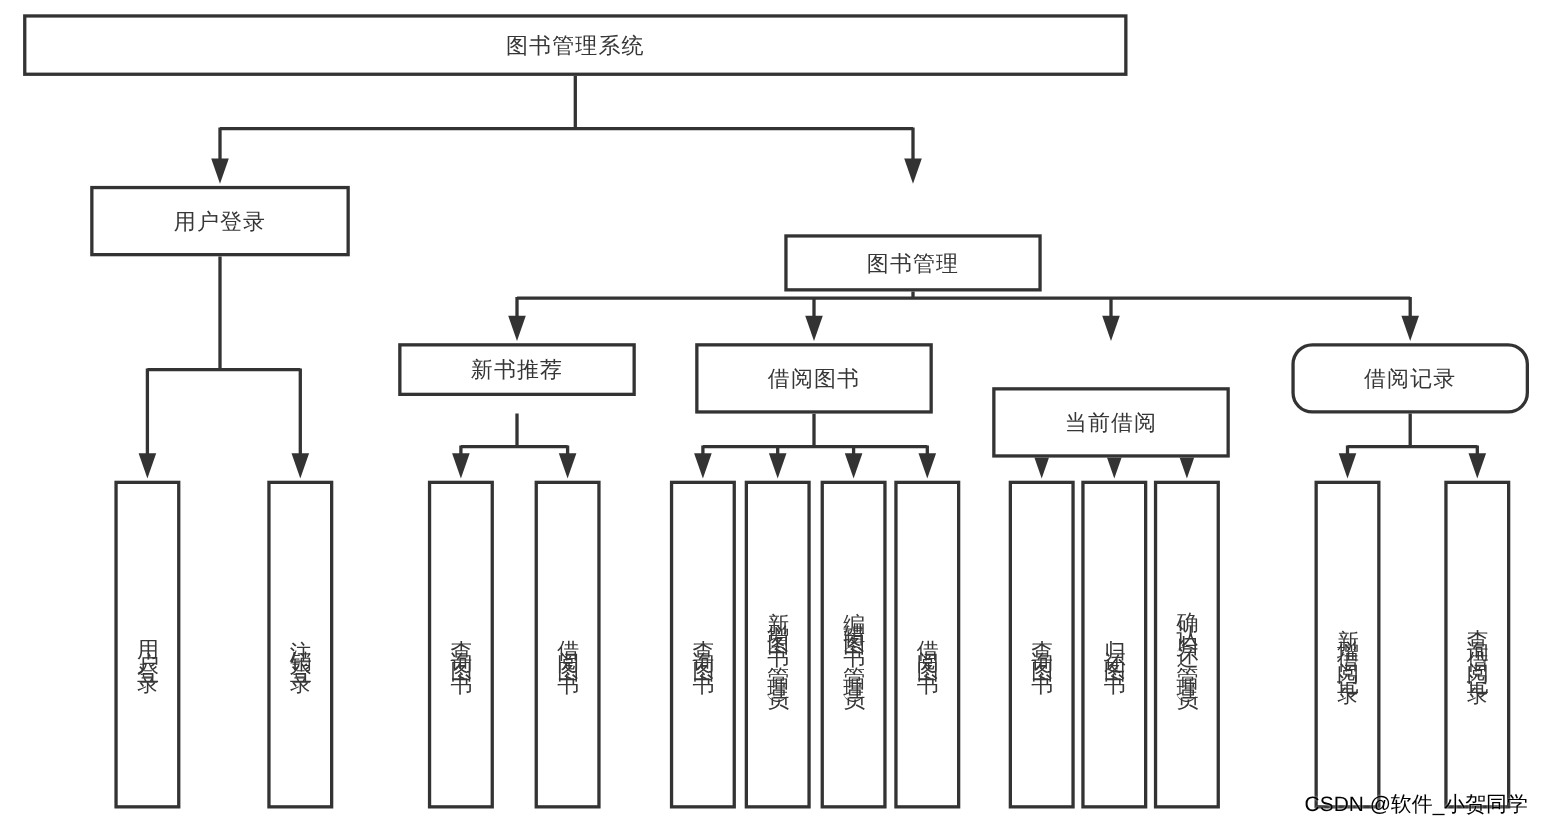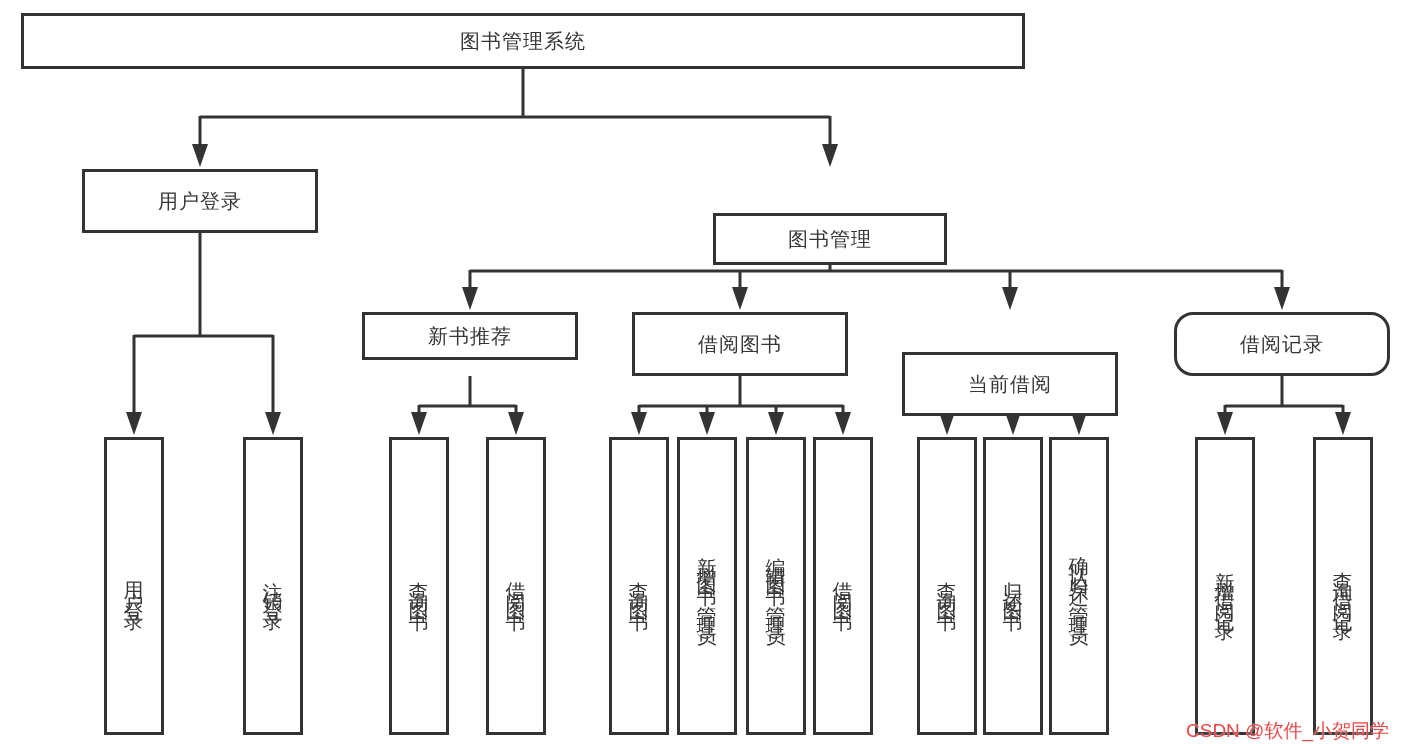--- a/index.html
+++ b/index.html
@@ -27,21 +27,21 @@
   .n-l3-2 {left:902px; top:312px; width:216px; height:64px;margin-top:40px;}
   .n-l3-3 {left:1174px;top:312px; width:216px; height:64px;border-radius:19px;}
   .n-leaf {top:437px;width:60px;height:298px;}
   .n-lf-0 {left:104px;} .n-lf-1 {left:243px;} .n-lf-2 {left:389px;}
   .n-lf-3 {left:486px;} .n-lf-4 {left:609px;} .n-lf-5 {left:677px;}
   .n-lf-6 {left:746px;} .n-lf-7 {left:813px;} .n-lf-8 {left:917px;}
   .n-lf-9 {left:983px;} .n-lf-10{left:1049px;}.n-lf-11{left:1195px;}
   .n-lf-12{left:1313px;}
   .watermark{
     position:absolute;left:1186px;top:718px;z-index:5;
-    font-size:19px;color:#ef4444;white-space:nowrap;
+    font-size:19px;color:#000000;white-space:nowrap;
     text-shadow:0 0 2px rgba(255,255,255,0.9);
   }
 </style>
 </head>
 <body>
 
 <div class="stage">
 
   <svg class="connectors" width="1405" height="747" viewBox="0 0 1405 747" aria-hidden="true">
 

